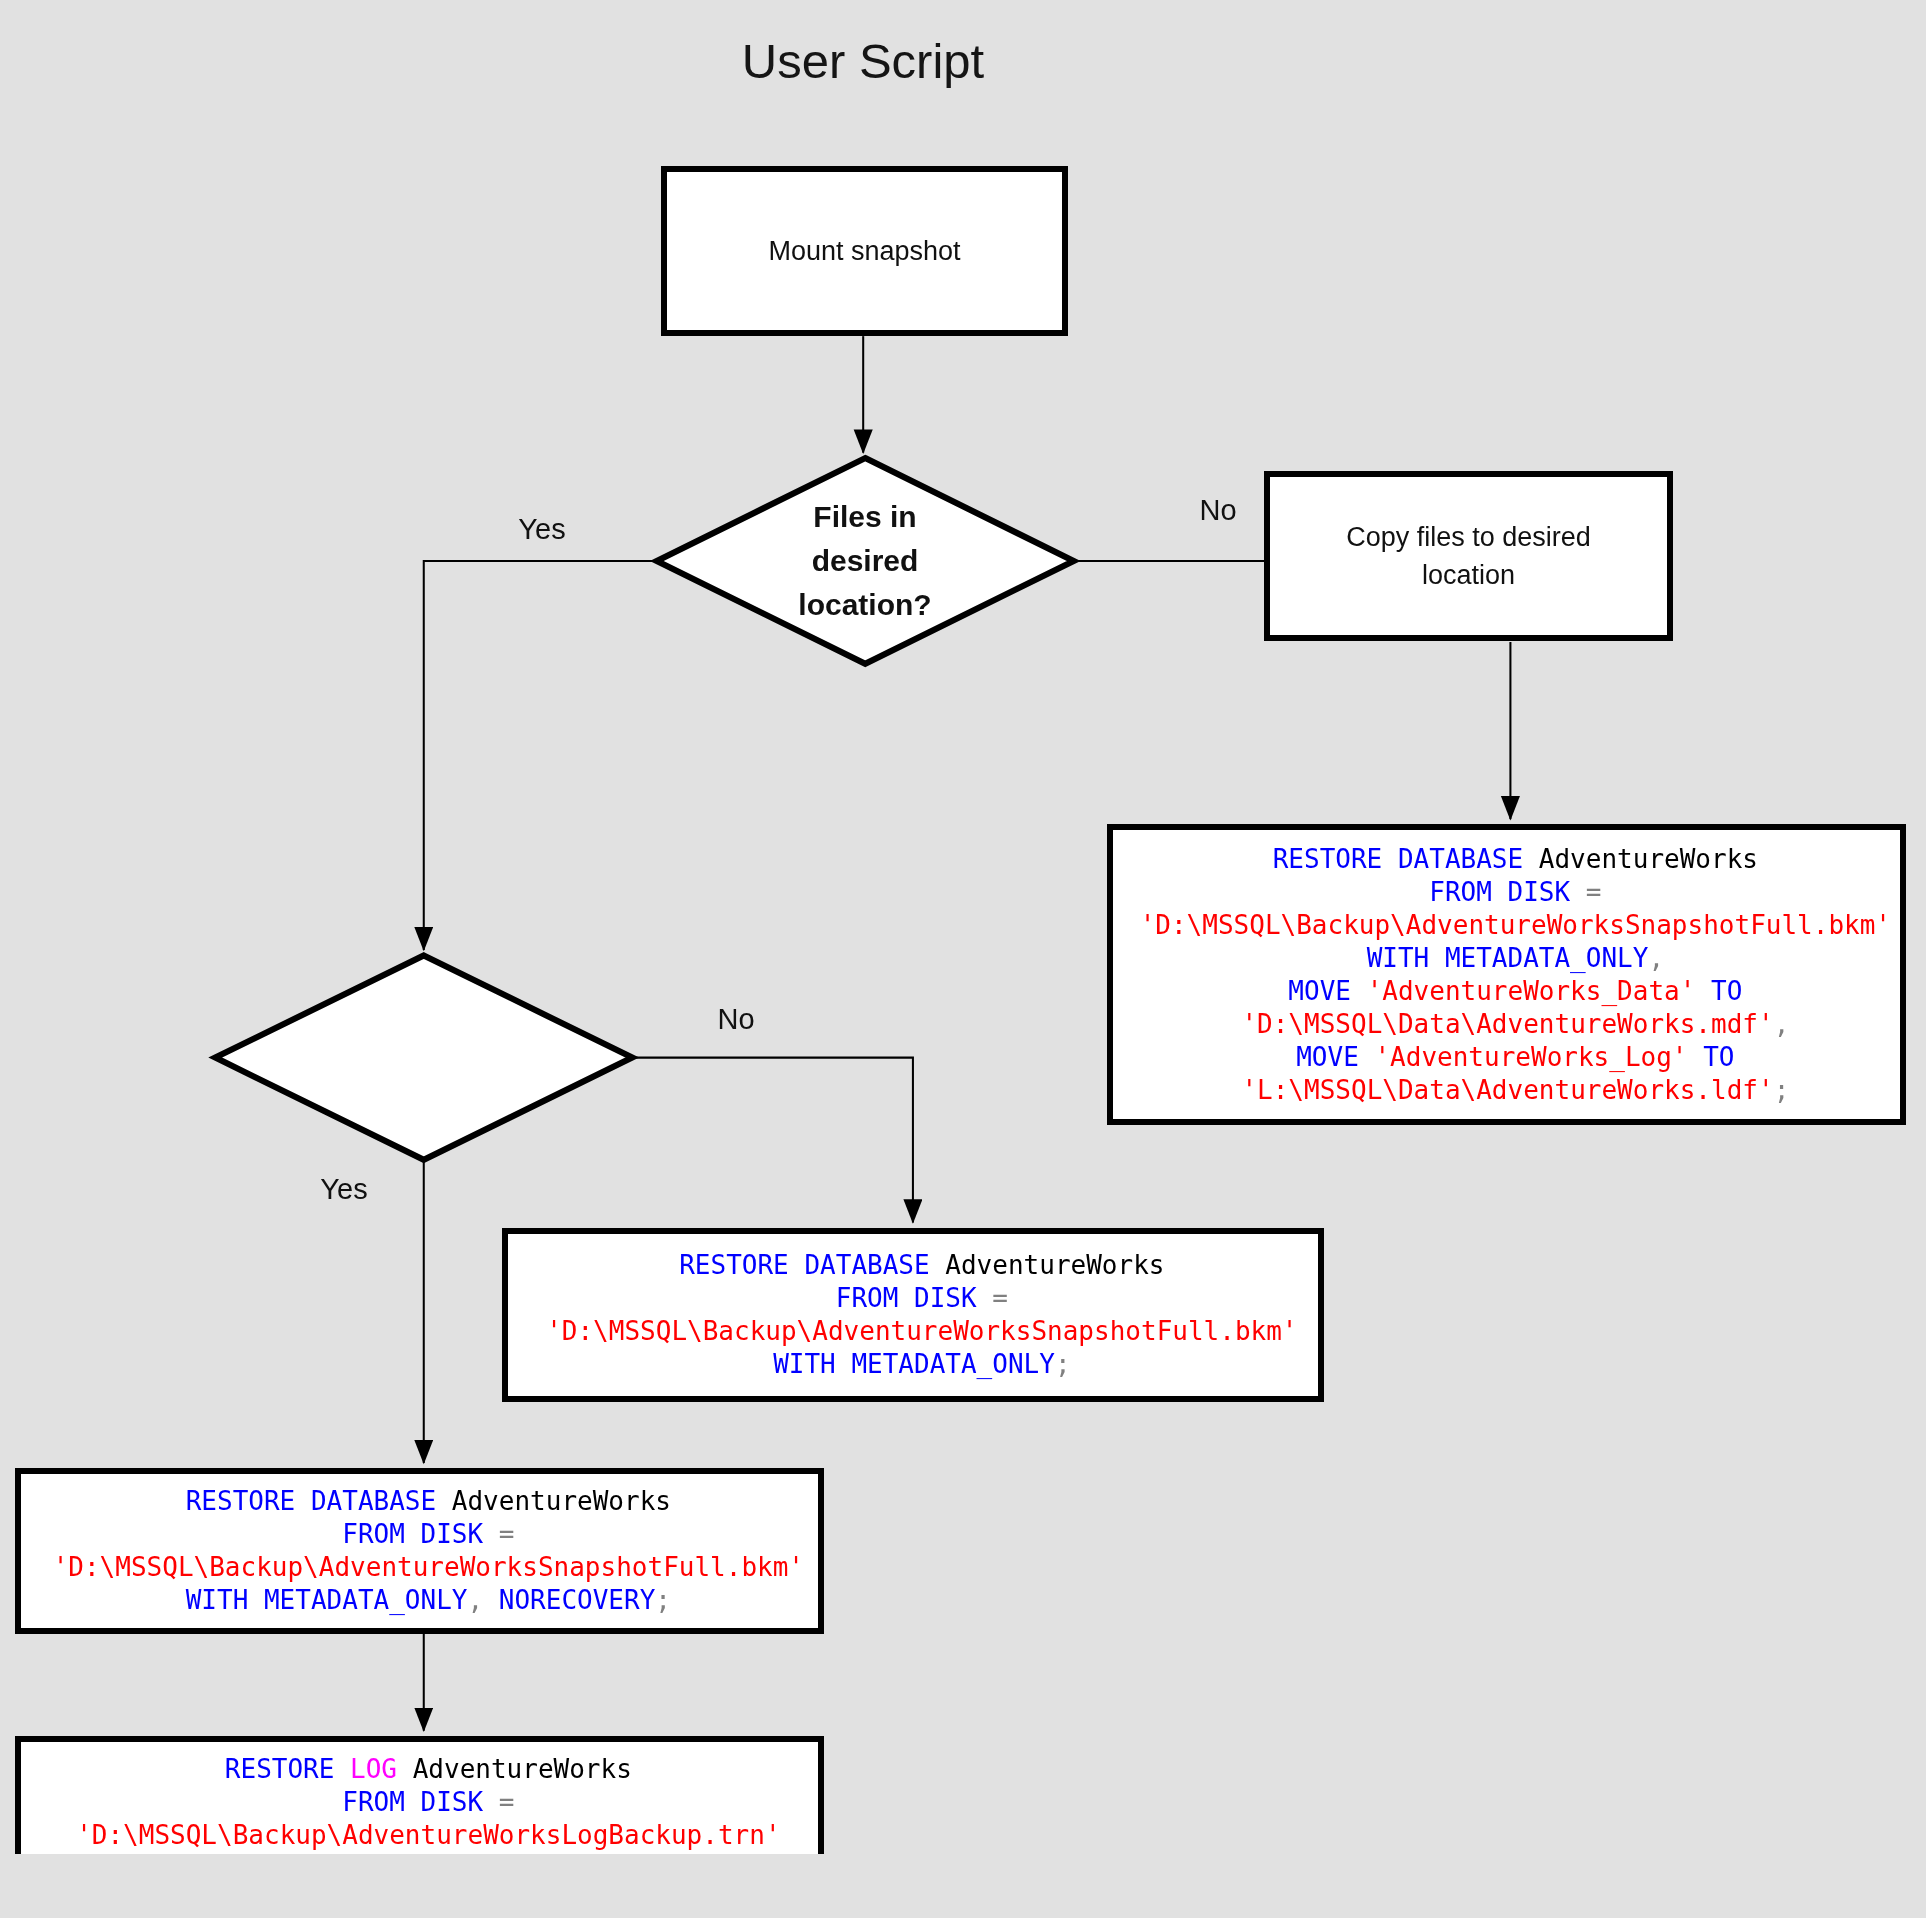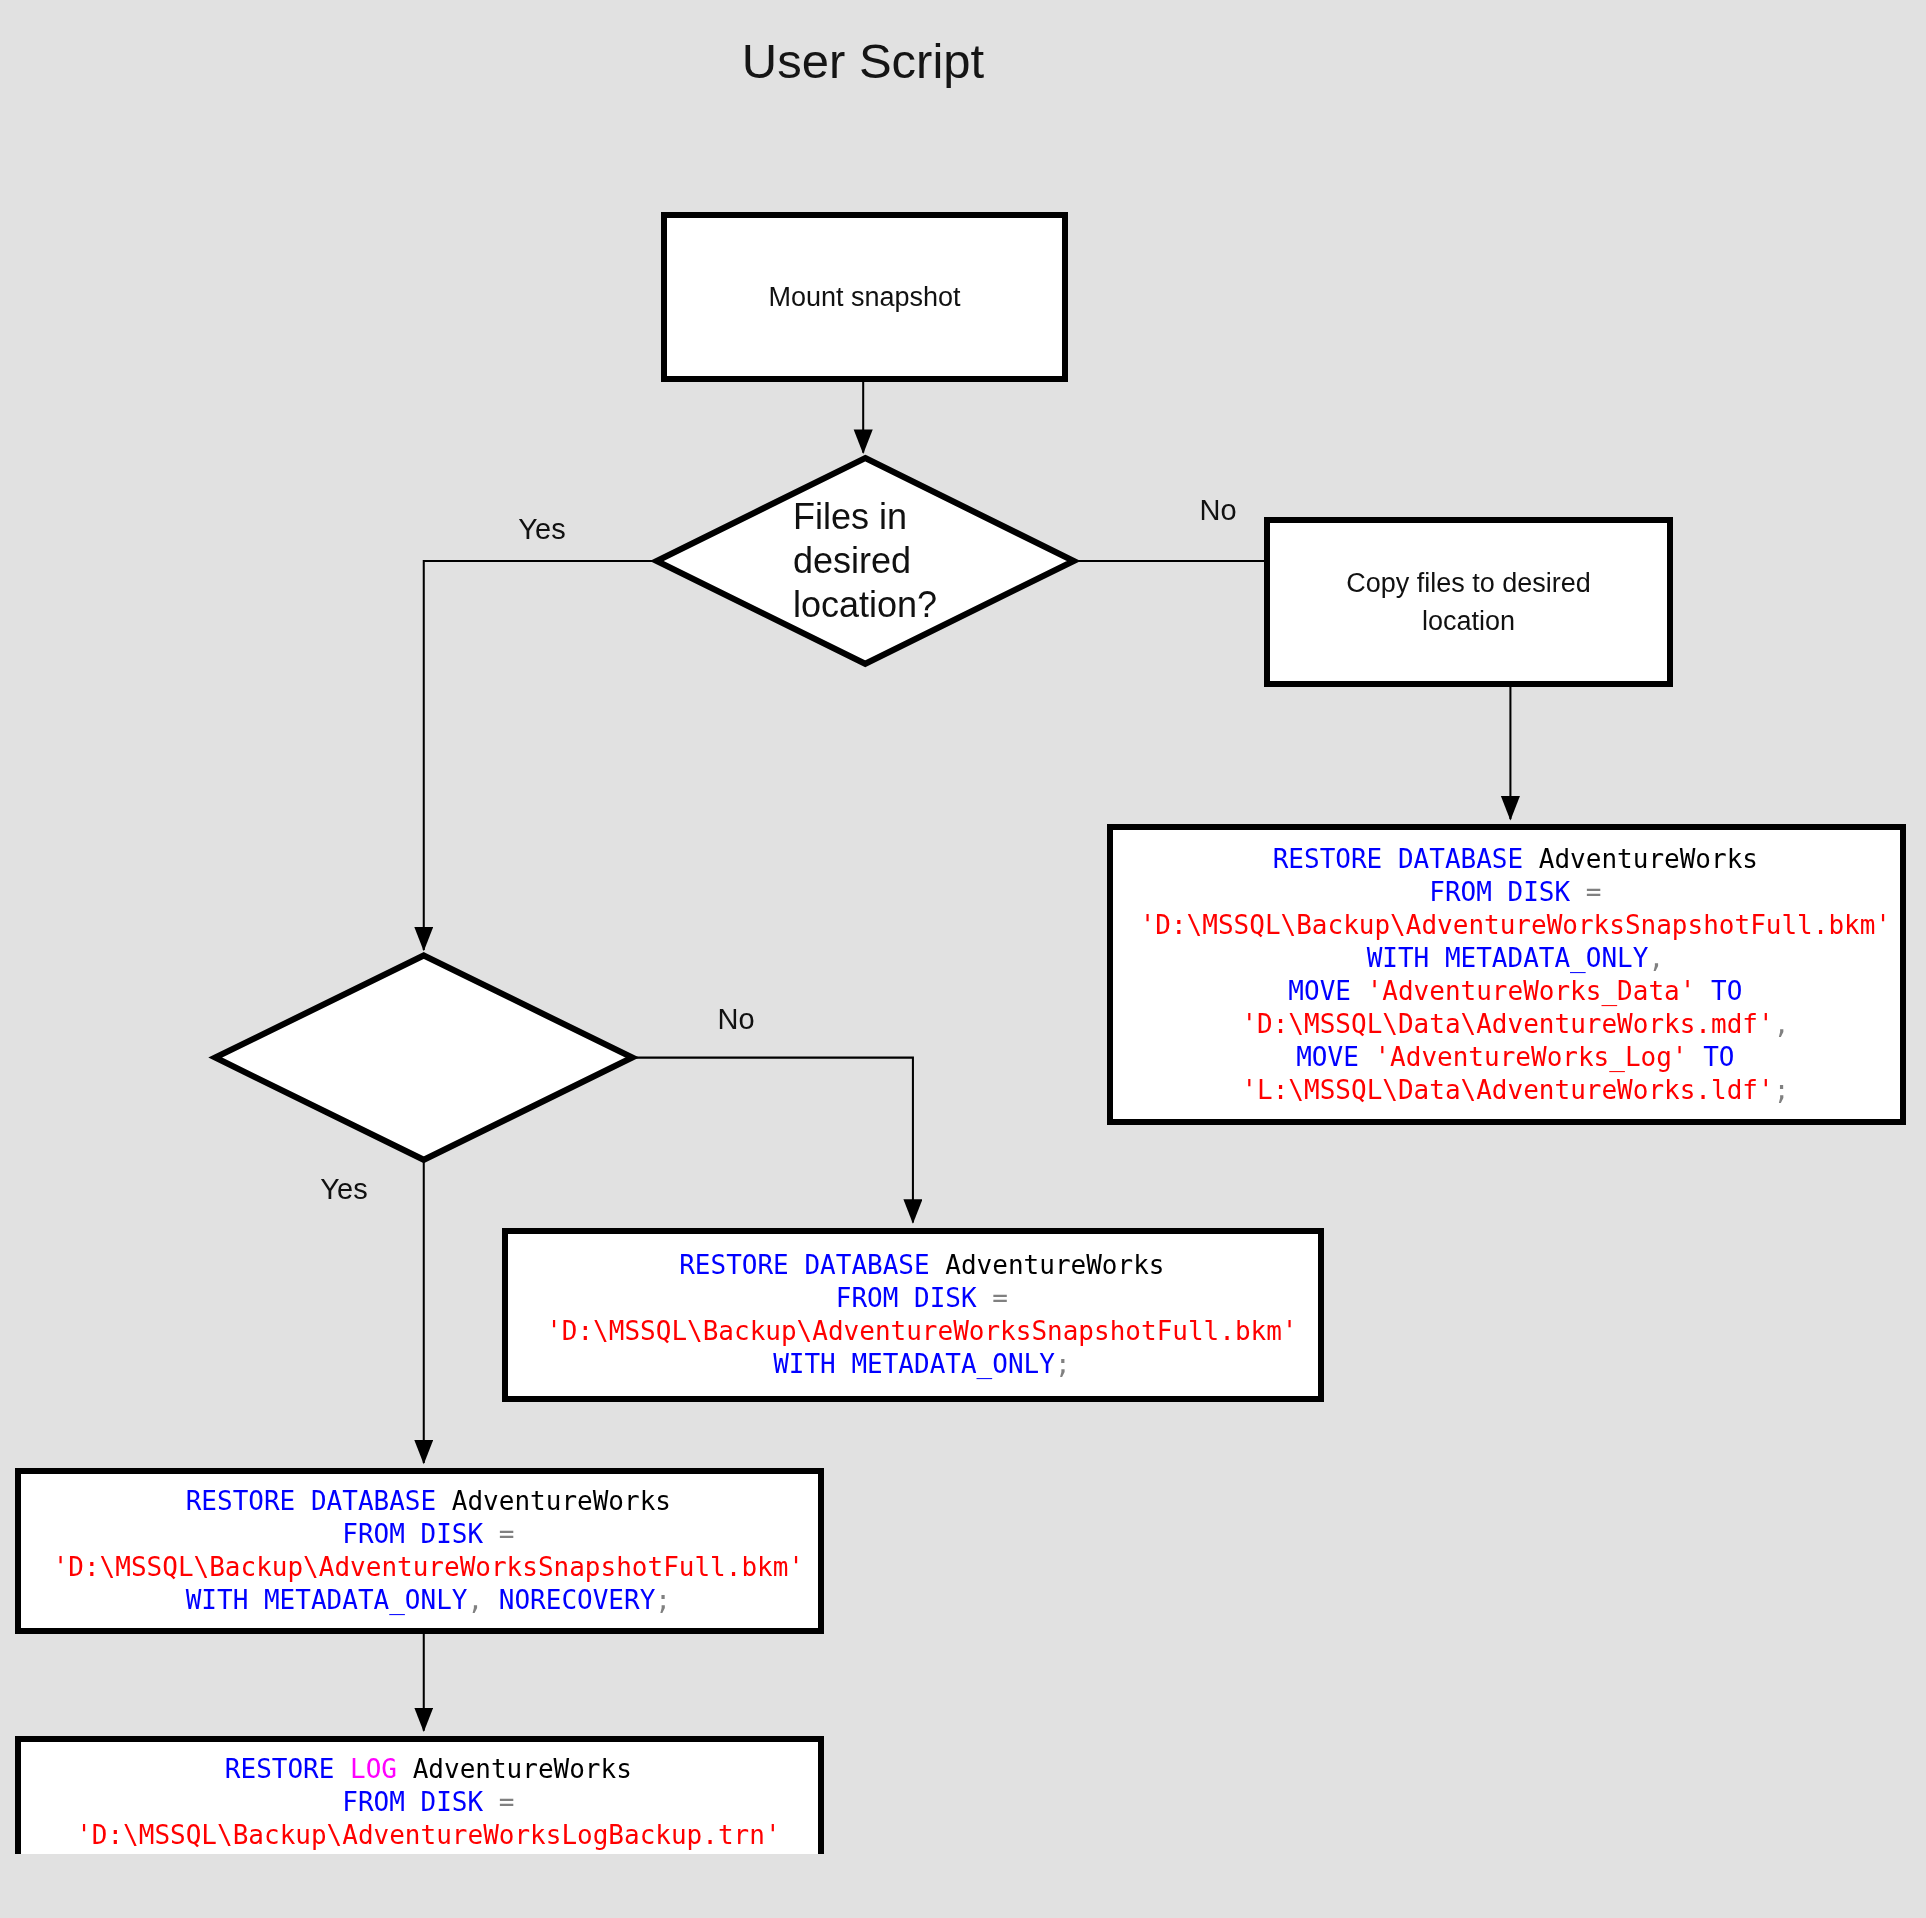--- a/index.html
+++ b/index.html
@@ -12,25 +12,25 @@
   }
   .canvas{position:absolute;left:0;top:0;width:1926px;height:1854px;overflow:hidden;}
   svg.wires{position:absolute;left:0;top:0;width:1926px;height:1919px;z-index:1;}
   .title{
     position:absolute;left:863px;top:61px;transform:translate(-50%,-50%);
     font-size:49px;color:#151515;white-space:nowrap;z-index:3;
   }
   .node{
     position:absolute;box-sizing:border-box;background:#fff;
     border:6.1px solid #000;display:flex;align-items:center;justify-content:center;
-    text-align:center;font-size:27px;line-height:38px;white-space:pre-line;z-index:2;margin-top:46px;
+    text-align:center;font-size:27px;line-height:38px;white-space:pre-line;z-index:2;
   }
   .diamond-label{
     position:absolute;transform:translate(-50%,-50%);
-    font-size:36px;line-height:44px;white-space:pre-line;z-index:3;
+    text-align:center;font-size:30px;line-height:44px;white-space:pre-line;z-index:3;font-weight:bold;
   }
   .edge-label{
     position:absolute;transform:translate(-50%,-50%);
     font-size:29px;z-index:3;white-space:nowrap;
   }
   .codebox{
     position:absolute;box-sizing:border-box;background:#fff;border:6.1px solid #000;
     display:flex;flex-direction:column;justify-content:center;
     padding:0 0 0 17.7px;z-index:2;
     font-family:"DejaVu Sans Mono","Liberation Mono",monospace;

